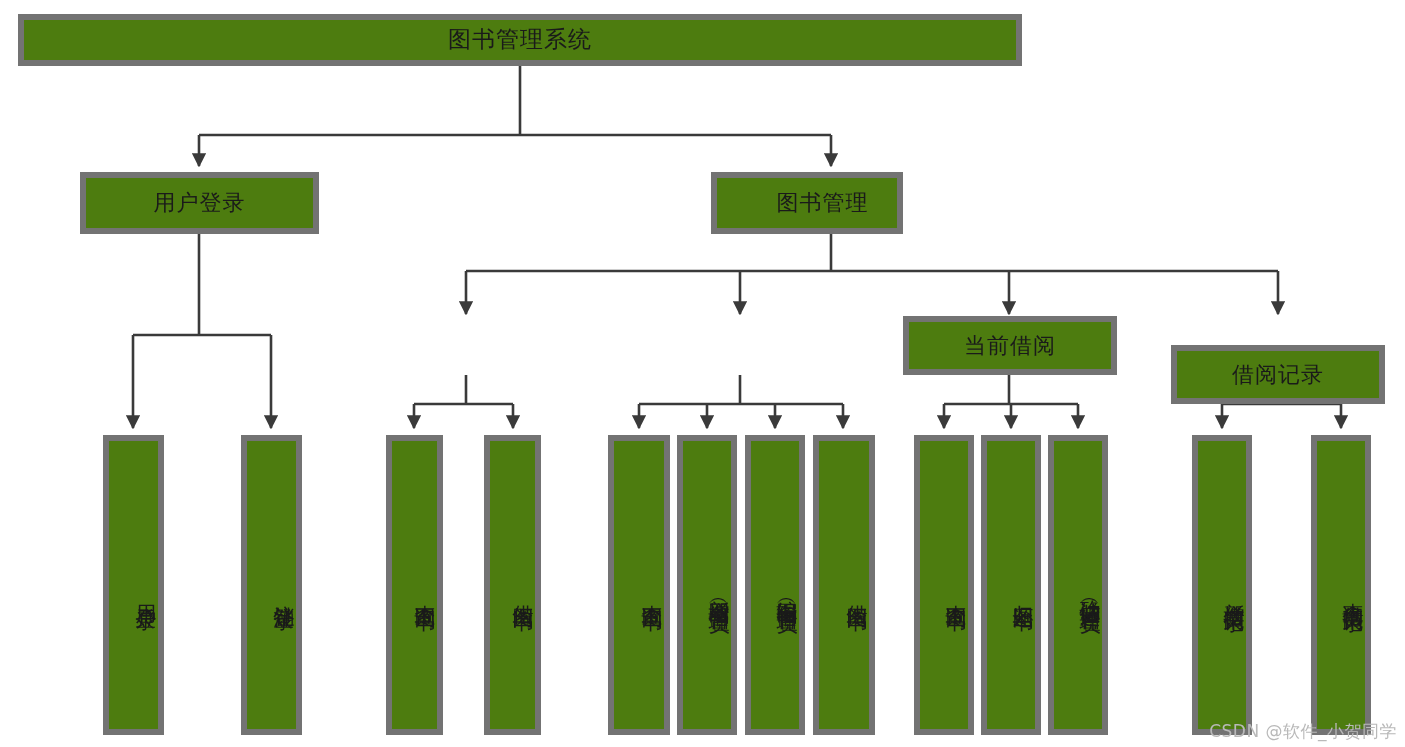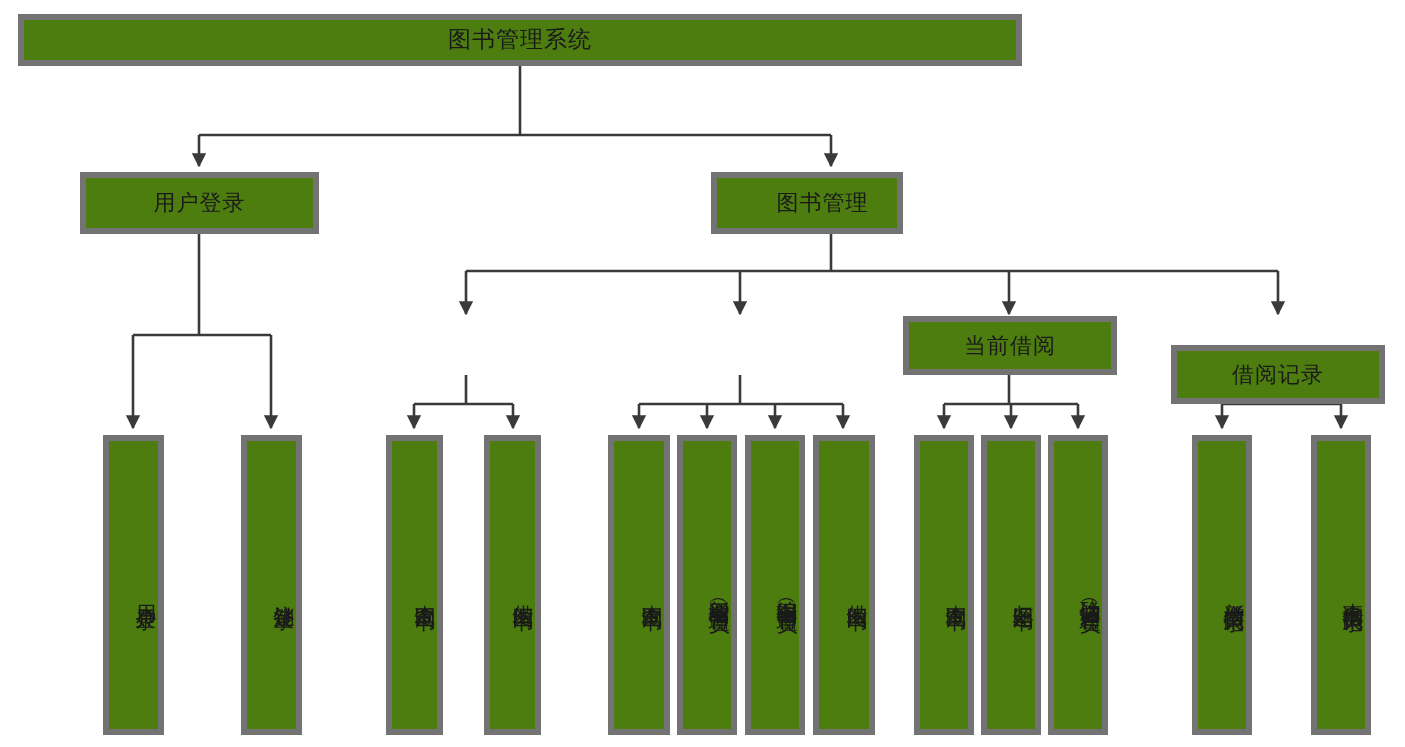--- a/index.html
+++ b/index.html
@@ -178,14 +178,15 @@
   </div>
 
   <div class="node vert" style="left:1192px;top:435px;width:60px;height:300px;">
     <span class="lbl">新增借阅记录</span>
   </div>
 
   <div class="node vert" style="left:1311px;top:435px;width:60px;height:300px;">
     <span class="lbl">查询借阅记录</span>
   </div>
 
+  <div id="watermark">CSDN @软件_小贺同学</div>
 
 </div>
 
 </body></html>

